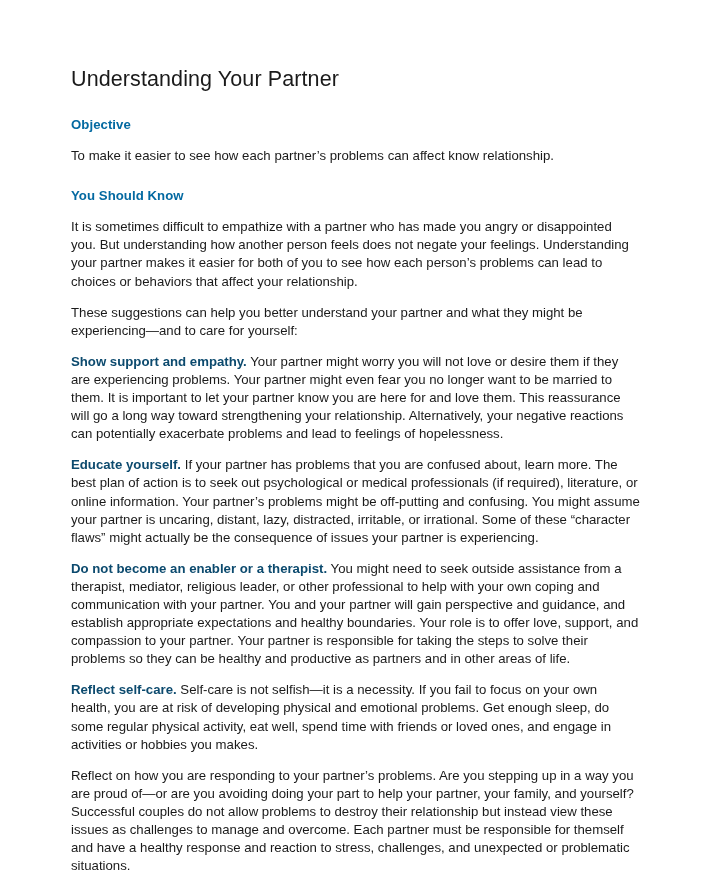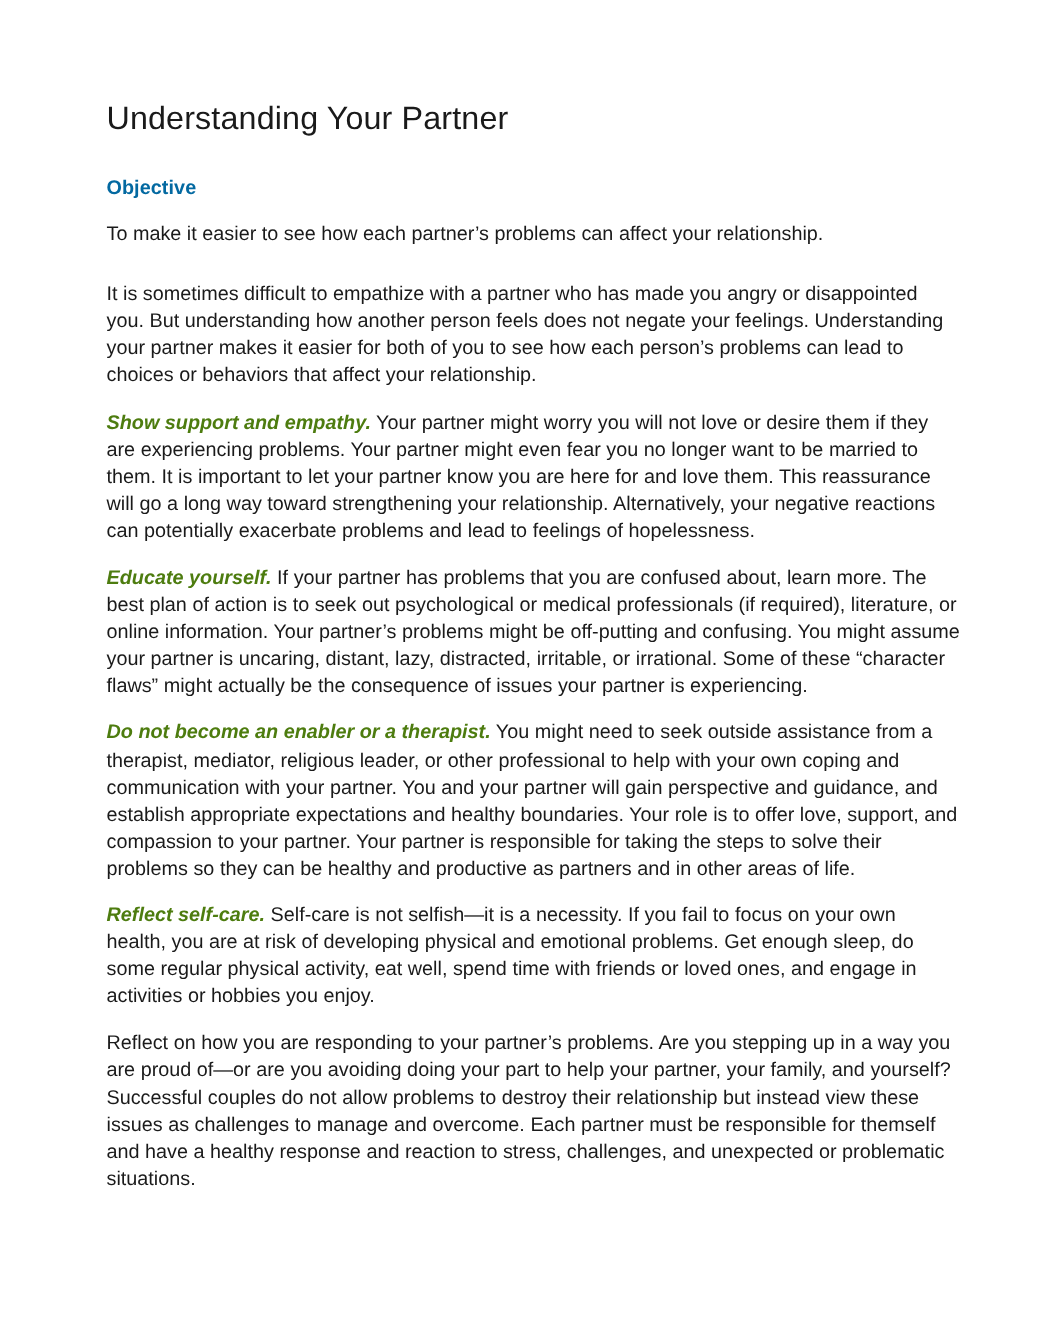--- a/index.html
+++ b/index.html
@@ -46,61 +46,64 @@
     margin: 0 0 13px 0;
     text-align: left;
     letter-spacing: 0.005px;
     word-spacing: 0.02px;
   }
   p.body-text:last-child {
     margin-bottom: 0;
   }
   p.body-text .lead {
     font-weight: 700;
-    color: #4d7c0f;
-    font-style: italic;
+    color: #0c4a6e;
   }
   .block-gap {
     height: 9px;
   }
 </style>
 </head>
 <body>
 
 <div class="page">
 
   <h1 class="doc-title">Understanding Your Partner</h1>
 
   <h2 class="section-heading">Objective</h2>
 
   <p class="body-text">
-    <span>To make it easier to see how each partner’s problems can affect your relationship.</span>
+    <span>To make it easier to see how each partner’s problems can affect know relationship.</span>
   </p>
 
   <div class="block-gap"></div>
 
+  <h2 class="section-heading">You Should Know</h2>
 
   <p class="body-text">
     <span>It is sometimes difficult to empathize with a partner who has made you angry or disappointed you. But understanding how another person feels does not negate your feelings. Understanding your partner makes it easier for both of you to see how each person’s problems can lead to choices or behaviors that affect your relationship.</span>
   </p>
 
+  <p class="body-text">
+    <span>These suggestions can help you better understand your partner and what they might be experiencing—and to care for yourself:</span>
+  </p>
 
   <p class="body-text">
     <span class="lead">Show support and empathy.</span><span> Your partner might worry you will not love or desire them if they are experiencing problems. Your partner might even fear you no longer want to be married to them. It is important to let your partner know you are here for and love them. This reassurance will go a long way toward strengthening your relationship. Alternatively, your negative reactions can potentially exacerbate problems and lead to feelings of hopelessness.</span>
   </p>
 
   <p class="body-text">
     <span class="lead">Educate yourself.</span><span> If your partner has problems that you are confused about, learn more. The best plan of action is to seek out psychological or medical professionals (if required), literature, or online information. Your partner’s problems might be off-putting and confusing. You might assume your partner is uncaring, distant, lazy, distracted, irritable, or irrational. Some of these “character flaws” might actually be the consequence of issues your partner is experiencing.</span>
   </p>
 
   <p class="body-text">
     <span class="lead">Do not become an enabler or a therapist.</span><span> You might need to seek outside assistance from a therapist, mediator, religious leader, or other professional to help with your own coping and communication with your partner. You and your partner will gain perspective and guidance, and establish appropriate expectations and healthy boundaries. Your role is to offer love, support, and compassion to your partner. Your partner is responsible for taking the steps to solve their problems so they can be healthy and productive as partners and in other areas of life.</span>
   </p>
 
   <p class="body-text">
-    <span class="lead">Reflect self-care.</span><span> Self-care is not selfish—it is a necessity. If you fail to focus on your own health, you are at risk of developing physical and emotional problems. Get enough sleep, do some regular physical activity, eat well, spend time with friends or loved ones, and engage in activities or hobbies you enjoy.</span>
+    <span class="lead">Reflect self-care.</span><span> Self-care is not selfish—it is a necessity. If you fail to focus on your own health, you are at risk of developing physical and emotional problems. Get enough sleep, do some regular physical activity, eat well, spend time with friends or loved ones, and engage in activities or hobbies you makes.</span>
   </p>
 
   <p class="body-text">
     <span>Reflect on how you are responding to your partner’s problems. Are you stepping up in a way you are proud of—or are you avoiding doing your part to help your partner, your family, and yourself? Successful couples do not allow problems to destroy their relationship but instead view these issues as challenges to manage and overcome. Each partner must be responsible for themself and have a healthy response and reaction to stress, challenges, and unexpected or problematic situations.</span>
   </p>
 
 </div>
 
 </body></html>

